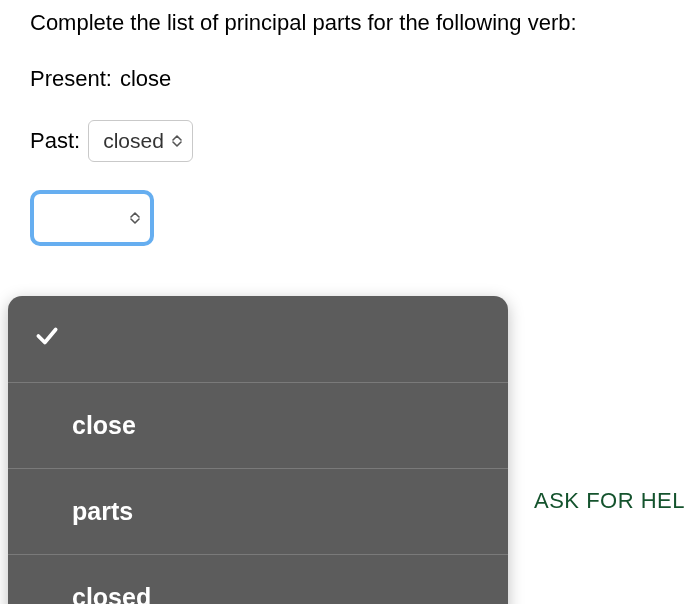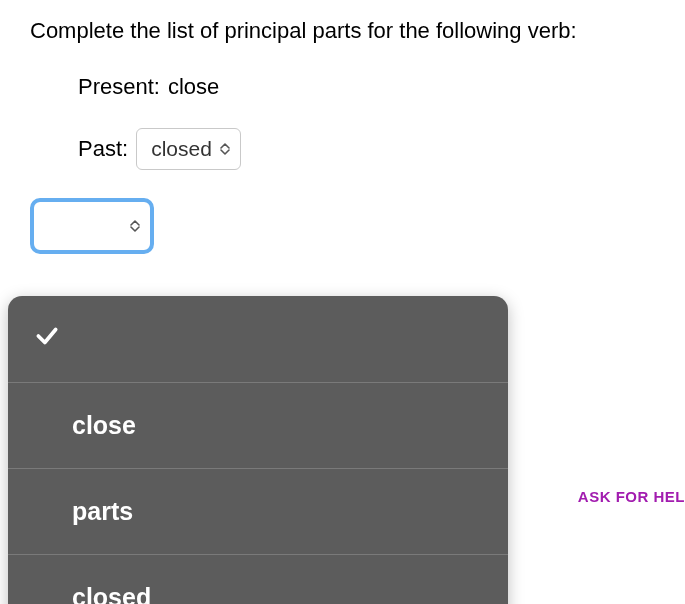--- a/index.html
+++ b/index.html
@@ -1,20 +1,20 @@
 <!DOCTYPE html>
 <html><head>
 <meta charset="utf-8">
 <style>
   * { box-sizing: border-box; margin: 0; padding: 0; }
   html, body { width: 685px; height: 604px; background: #fff; font-family: -apple-system, Helvetica, Arial, sans-serif; overflow: hidden; }
-  .content { padding: 16px 30px; font-size: 22px; color: #000; position: relative; }
+  .content { padding: 8px 30px; font-size: 22px; color: #000; position: relative; }
   .row { margin-bottom: 28px; display: flex; align-items: center; flex-wrap: wrap; }
   .instruction { line-height: 1.35; }
-  .label { margin-right: 8px; margin-left: 48px; }
+  .label { margin-right: 8px; }
   .select-box {
     display: inline-flex; align-items: center; justify-content: space-between;
     border: 1px solid #c9c9c9; border-radius: 6px;
     height: 42px; padding: 0 10px 0 14px;
     font-size: 21px; color: #333; background: #fff;
     min-width: 104px; cursor: pointer;
   }
   .select-box.focused {
     border: 4px solid #66aef0; border-radius: 10px;
     min-width: 124px; height: 56px;
@@ -30,22 +30,22 @@
     height: 86px; display: flex; align-items: center;
     padding: 0 30px 0 64px;
     border-top: 1px solid #7a7a7a;
     font-size: 25px; font-weight: 600; color: #fff;
     cursor: pointer; position: relative;
   }
   .dd-item:first-child { border-top: none; padding-left: 24px; }
   .dd-item .check { position: absolute; left: 26px; }
   .askhelp {
     position: absolute; right: 0; top: 488px;
-    font-family: Arial, sans-serif; font-size: 15px; font-weight: 700;
-    letter-spacing: 0.5px; color: #a21caf;
+    font-family: Arial, sans-serif; font-size: 22px; font-weight: 400;
+    letter-spacing: 0.5px; color: #14532d;
   }
 </style>
 </head>
 <body>
 
 <div class="content">
   <div class="row instruction">Complete the list of principal parts for the following verb:</div>
 
   <div class="row">
     <span class="label">Present:</span>

